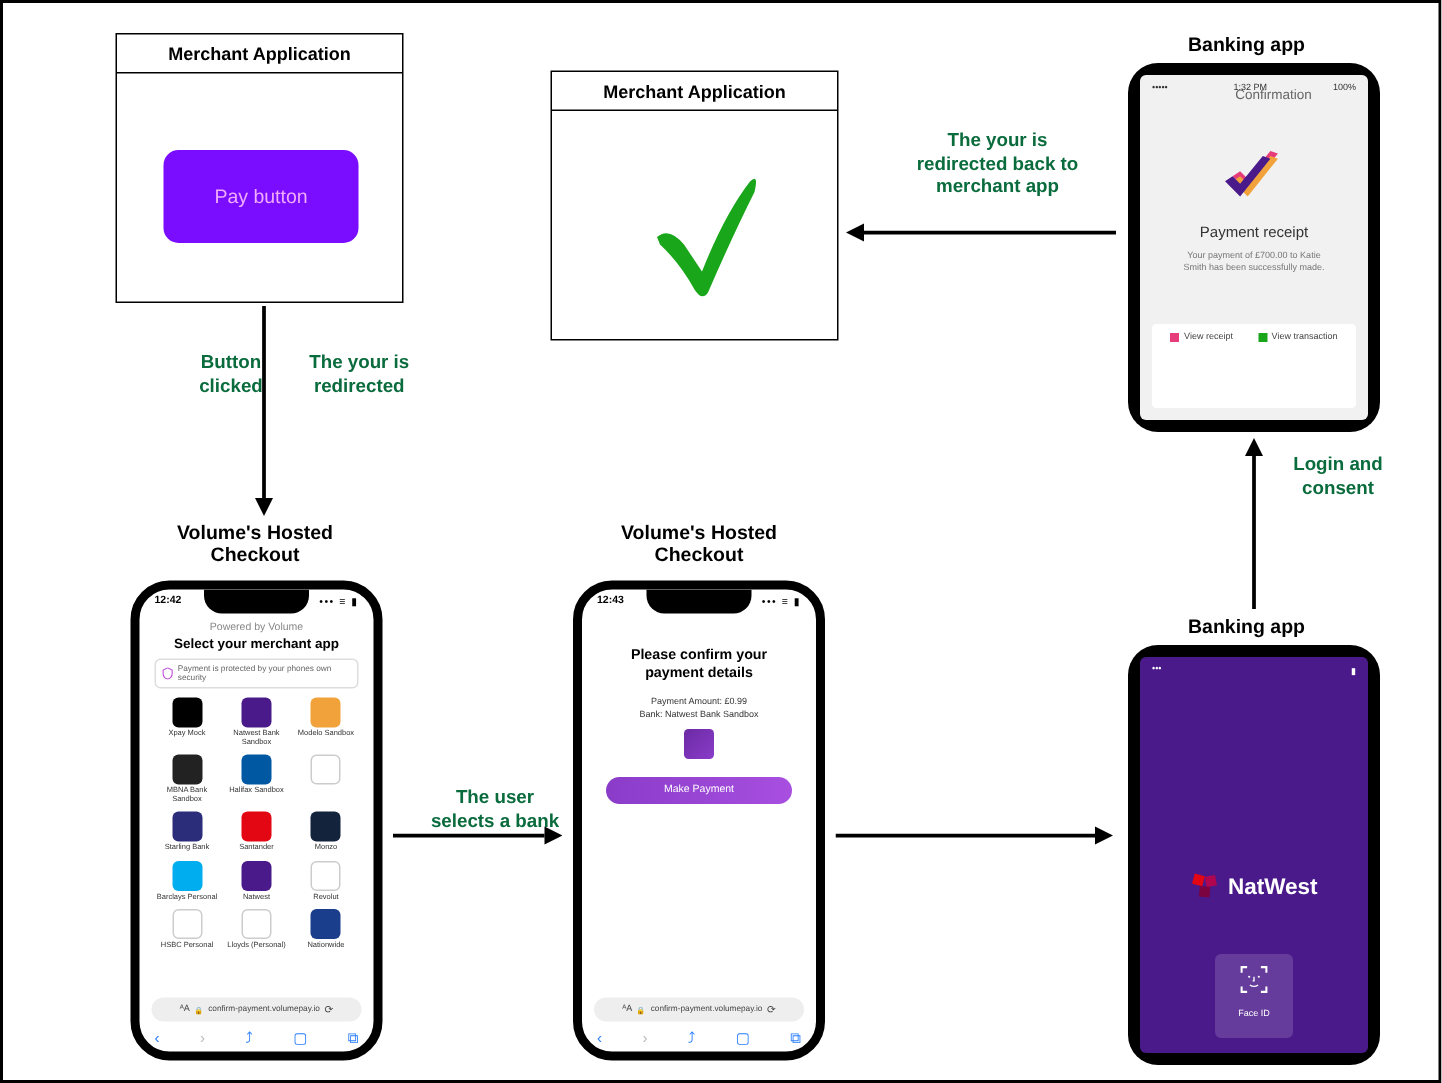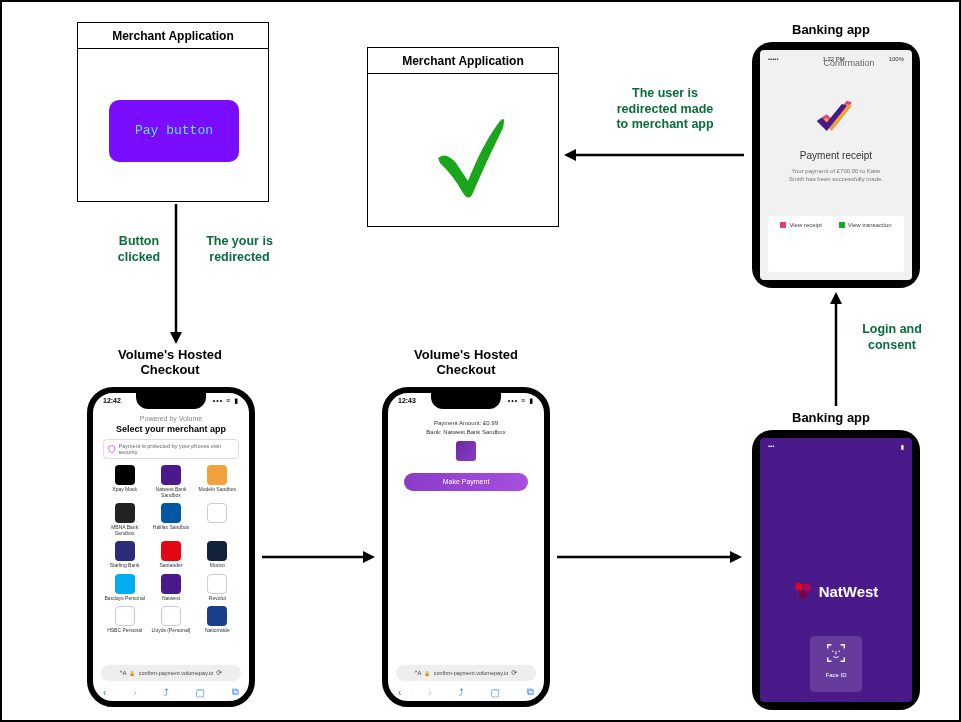--- a/index.html
+++ b/index.html
@@ -3,21 +3,21 @@
 <meta charset="utf-8">
 <style>
 * { box-sizing: border-box; margin: 0; padding: 0; }
 body { font-family: Arial, Helvetica, sans-serif; background: #fff; }
 .canvas { position: relative; width: 961px; height: 722px; margin: 0 auto; border: 2px solid #000; background: #fff; overflow: hidden; padding-left: 20px; }
 .abs { position: absolute; }
 
 
 .merchant-box1 { left: 75px; top: 20px; width: 192px; height: 180px; border: 1px solid #000; background: #fff; }
 .merchant-box1 .hdr { height: 26px; border-bottom: 1px solid #000; text-align: center; font-weight: bold; font-size: 12px; line-height: 26px; }
-.pay-btn { position: absolute; left: 31px; top: 77px; width: 130px; height: 62px; background: #7a0cff; color: #5eead4; border-radius: 10px; text-align: center; line-height: 62px; font-size: 13px; font-family: Liberation Mono, monospace; }
+.pay-btn { position: absolute; left: 31px; top: 77px; width: 130px; height: 62px; background: #7a0cff; color: #f0abfc; border-radius: 10px; text-align: center; line-height: 62px; font-size: 13px; }
 
 
 .merchant-box2 { left: 365px; top: 45px; width: 192px; height: 180px; border: 1px solid #000; background: #fff; }
 .merchant-box2 .hdr { height: 26px; border-bottom: 1px solid #000; text-align: center; font-weight: bold; font-size: 12px; line-height: 26px; }
 .big-check { position: absolute; left: 60px; top: 55px; width: 80px; height: 100px; }
 
 
 .bank-confirm-lbl { left: 790px; top: 20px; font-weight: bold; font-size: 13px; }
 .bank-confirm { left: 750px; top: 40px; width: 168px; height: 246px; background: #000; border-radius: 20px; padding: 8px; }
 .bank-confirm-screen { width: 100%; height: 100%; background: #f1f1f1; border-radius: 4px; position: relative; overflow: hidden; }
@@ -74,24 +74,24 @@
 .faceid { position:absolute; bottom:10px; left:50%; transform:translateX(-50%); width:52px; height:56px; background:rgba(255,255,255,0.15); border-radius:4px; text-align:center; padding-top:6px;}
 .faceid-icon { width:22px; height:22px; margin:0 auto;}
 .faceid-txt { font-size:6px; color:#fff; margin-top:4px;}
 
 
 .arrow-line { stroke:#000; stroke-width:2.5; fill:none;}
 .arrow-head { fill:#000;}
 
 
 .caption { color:#0a6b3d; font-weight:bold; font-size:12.5px; line-height:1.25;}
-.cap1a { left:108px; top:232px; text-align:center;}
+.cap1a { left:123px; top:232px; text-align:center;}
 .cap1b { left:195px; top:232px; text-align:center;}
 .cap2 { left:283px; top:522px; text-align:center; width:90px;}
-.cap3 { left:850px; top:320px; text-align:center;}
+.cap3 { left:850px; top:300px; text-align:center;}
 .cap4 { left:608px; top:84px; text-align:center; width:110px;}
 </style>
 </head>
 <body>
 
 <div class="canvas">
 
   <div class="abs merchant-box1">
     <div class="hdr">Merchant Application</div>
     <div class="pay-btn">Pay button</div>
@@ -235,29 +235,31 @@
           </div>
         </div>
       </div>
     </div>
   </div>
 
   <svg class="abs" style="left:260px; top:545px; width:113px; height:20px;">
     <line x1="0" y1="10" x2="101" y2="10" class="arrow-line"></line>
     <polygon points="113,10 101,4 101,16" class="arrow-head"></polygon>
   </svg>
+  <div class="abs caption cap2">The user selects a bank</div>
 
   <div class="abs vol2-lbl">Volume's Hosted Checkout</div>
   <div class="abs vol2">
     <div class="iphone">
       <div class="iphone-body">
         <div class="notch"></div>
         <div class="iphone-screen">
           <div class="ip-time">12:43</div>
           <div class="ip-status">••• ≡ ▮</div>
+          <div class="vol2-title">Please confirm your payment details</div>
           <div class="vol2-detail">
             <span>Payment Amount: £0.99</span><br><span>Bank: Natwest Bank Sandbox</span>
           </div>
           <div class="vol2-bankico"></div>
           <div class="vol2-makepay">Make Payment</div>
           <div class="safari-bar">
             <span style="font-size:6px;">ᴬA</span>
             <span style="font-size:5px;">🔒</span>
             <span style="font-size:5.5px;">confirm-payment.volumepay.io</span>
             <span style="font-size:7px;">⟳</span>
@@ -310,15 +312,15 @@
   <svg class="abs" style="left:824px; top:290px; width:20px; height:114px;">
     <line x1="10" y1="114" x2="10" y2="12" class="arrow-line"></line>
     <polygon points="10,0 4,12 16,12" class="arrow-head"></polygon>
   </svg>
   <div class="abs caption cap3"><span style="display:inline-block; width:80px;">Login and consent</span></div>
 
   <svg class="abs" style="left:562px; top:143px; width:180px; height:20px;">
     <line x1="180" y1="10" x2="12" y2="10" class="arrow-line"></line>
     <polygon points="0,10 12,4 12,16" class="arrow-head"></polygon>
   </svg>
-  <div class="abs caption cap4">The user is redirected made to merchant app</div>
+  <div class="abs caption cap4">The your is redirected back to merchant app</div>
 
 </div>
 
 </body></html>

